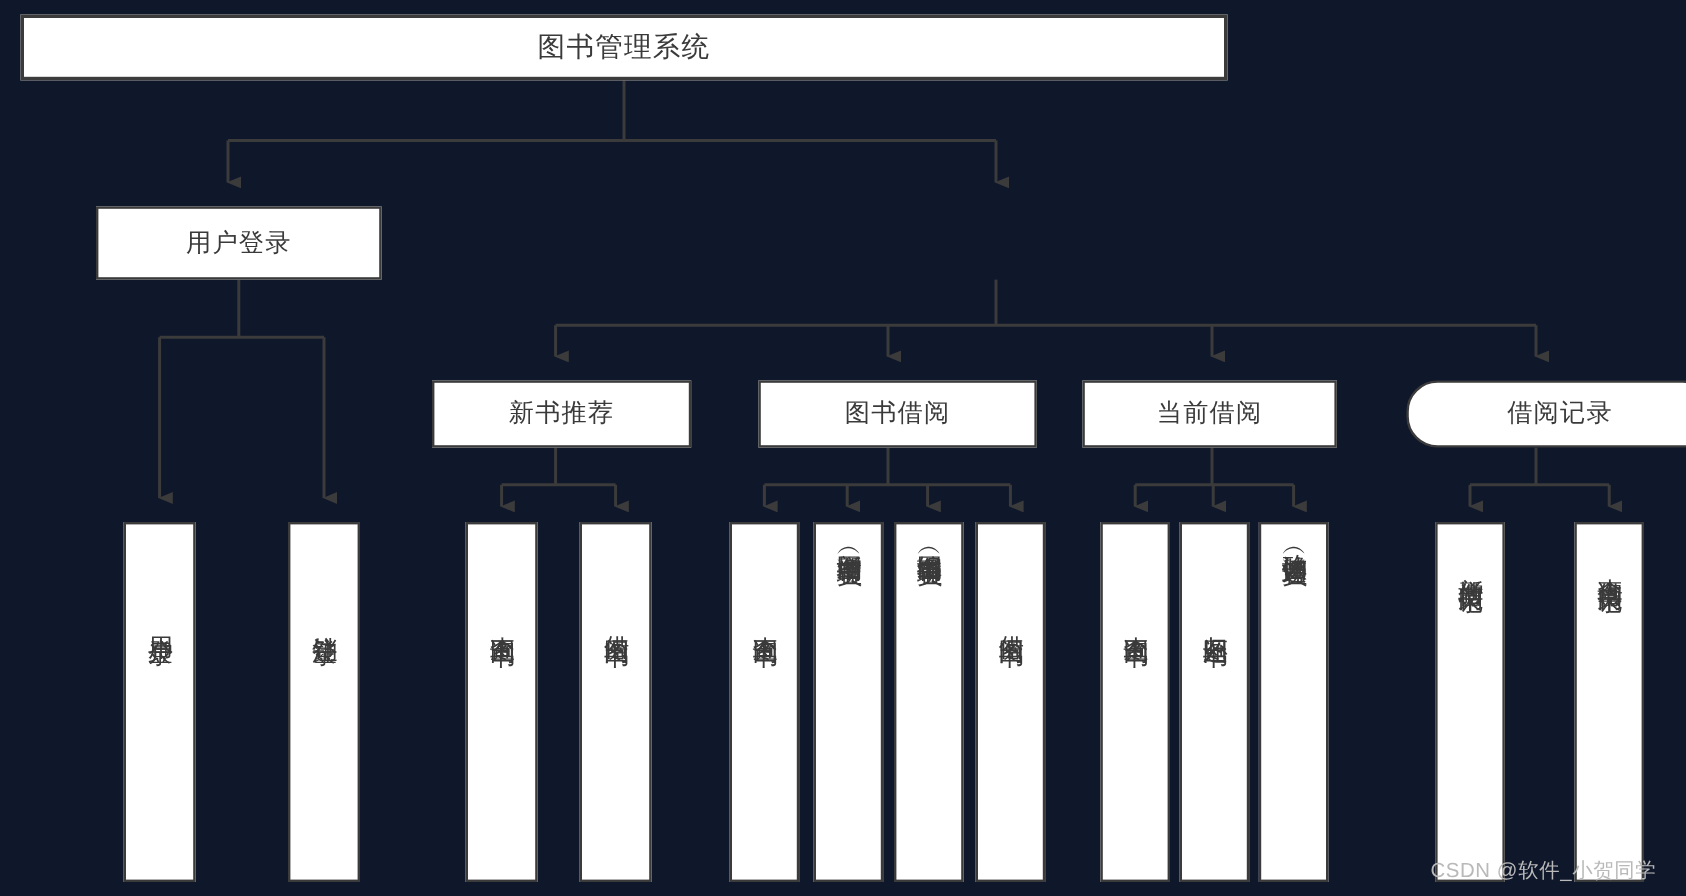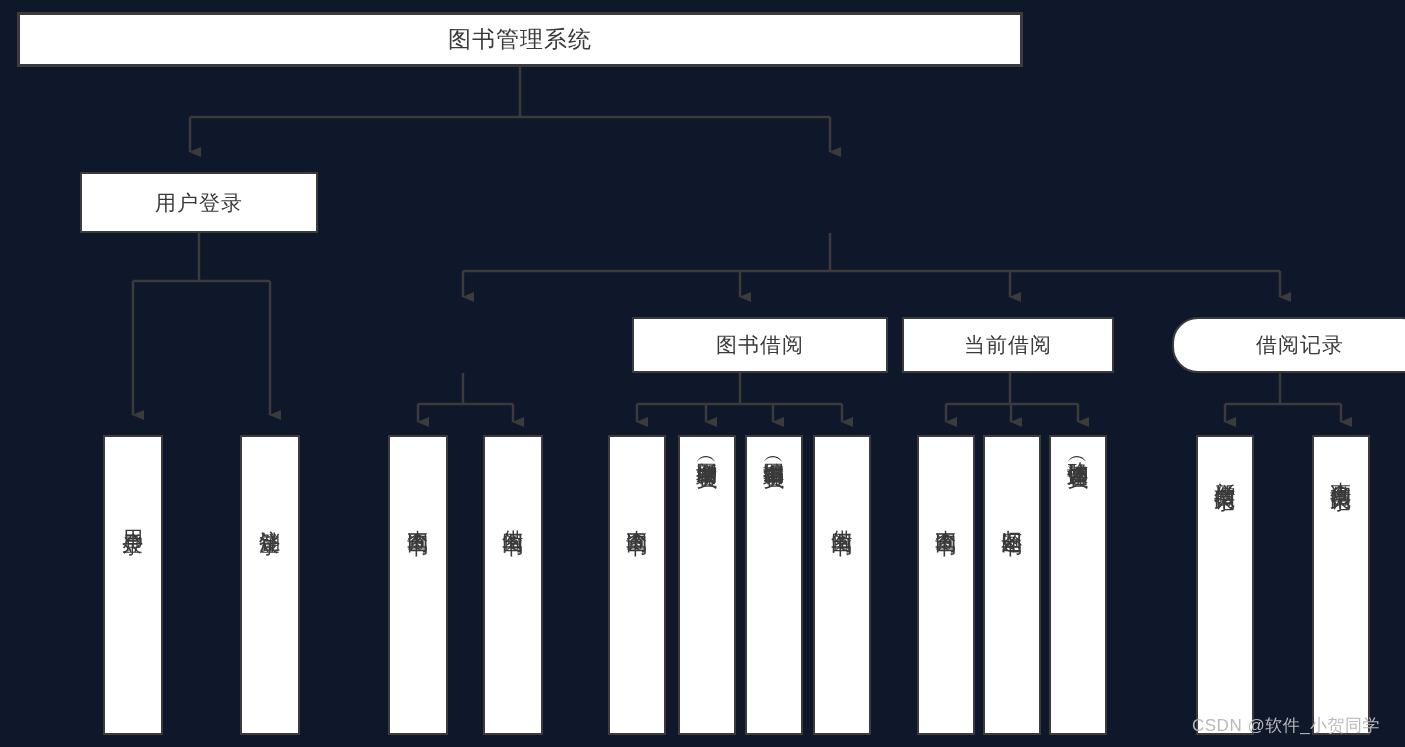--- a/index.html
+++ b/index.html
@@ -133,21 +133,24 @@
   </svg>
 
   <div class="node root" style="left:17px; top:12px; width:1006px; height:55px;">
     <span class="htext">图书管理系统</span>
   </div>
 
   <div class="node level1" style="left:80px; top:172px; width:238px; height:61px;">
     <span class="htext">用户登录</span>
   </div>
 
-  <div class="node level2" style="left:632px; top:317px; width:256px; height:56px;">
+  <div class="node level2" style="left:360px; top:317px; width:216px; height:56px;">
+    <span class="htext">新书推荐</span>
+  </div>
+  <div class="node level2" style="left:632px; top:317px; width:232px; height:56px;">
     <span class="htext">图书借阅</span>
   </div>
   <div class="node level2" style="left:902px; top:317px; width:212px; height:56px;">
     <span class="htext">当前借阅</span>
   </div>
   <div class="node level2" style="left:1172px; top:317px; width:256px; height:56px;border-radius:26px;">
     <span class="htext">借阅记录</span>
   </div>
 
   <div class="node leaf" style="left:103px; top:435px; width:60px; height:300px; padding-top:76px;">

